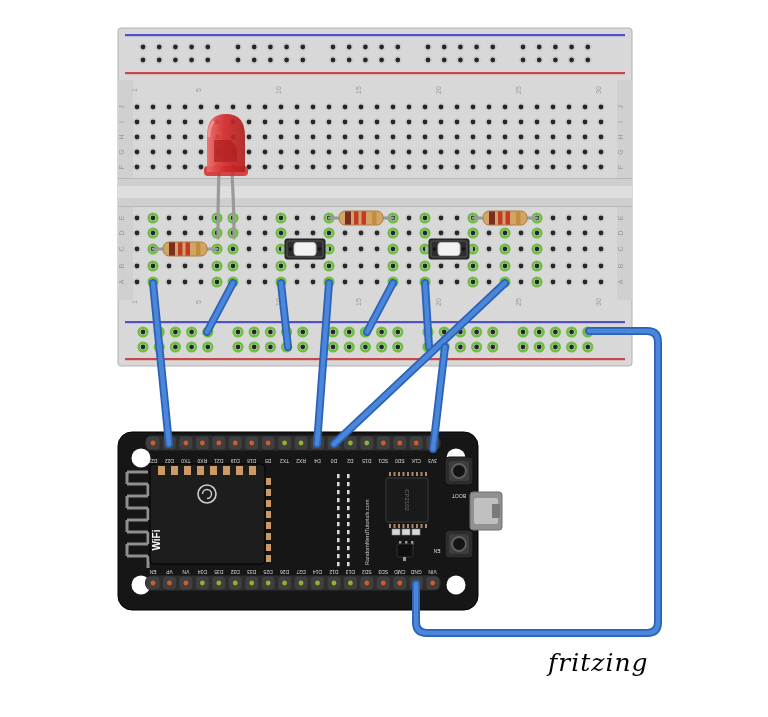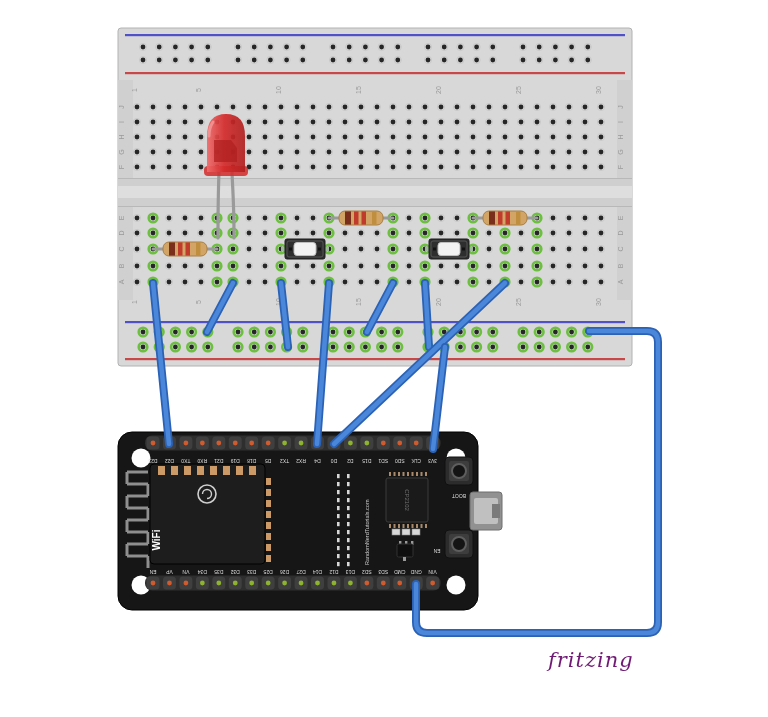--- a/index.html
+++ b/index.html
@@ -1,21 +1,21 @@
 <!DOCTYPE html>
 <html><head>
 <meta charset="utf-8">
 <style>
   html,body{margin:0;padding:0;background:#ffffff;}
   #stage{position:relative;width:768px;height:717px;background:#ffffff;overflow:hidden;
          font-family:"Liberation Sans", sans-serif;}
   #scene{position:absolute;left:0;top:0;}
   #watermark{position:absolute;left:548px;top:648px;width:200px;
              font-family:"DejaVu Serif", serif;font-style:italic;font-weight:500;
-             font-size:21px;letter-spacing:1px;color:#701a75;user-select:none;}
+             font-size:25px;letter-spacing:1px;color:#000000;user-select:none;}
 </style>
 </head>
 <body>
 
 <div id="stage">
   <svg id="scene" width="768" height="717" viewBox="0 0 768 717">
       <defs>
         <linearGradient id="ledg" x1="0" y1="0" x2="1" y2="0">
           <stop offset="0%" stop-color="#ee6a6a"></stop>
           <stop offset="45%" stop-color="#d42a2a"></stop>

